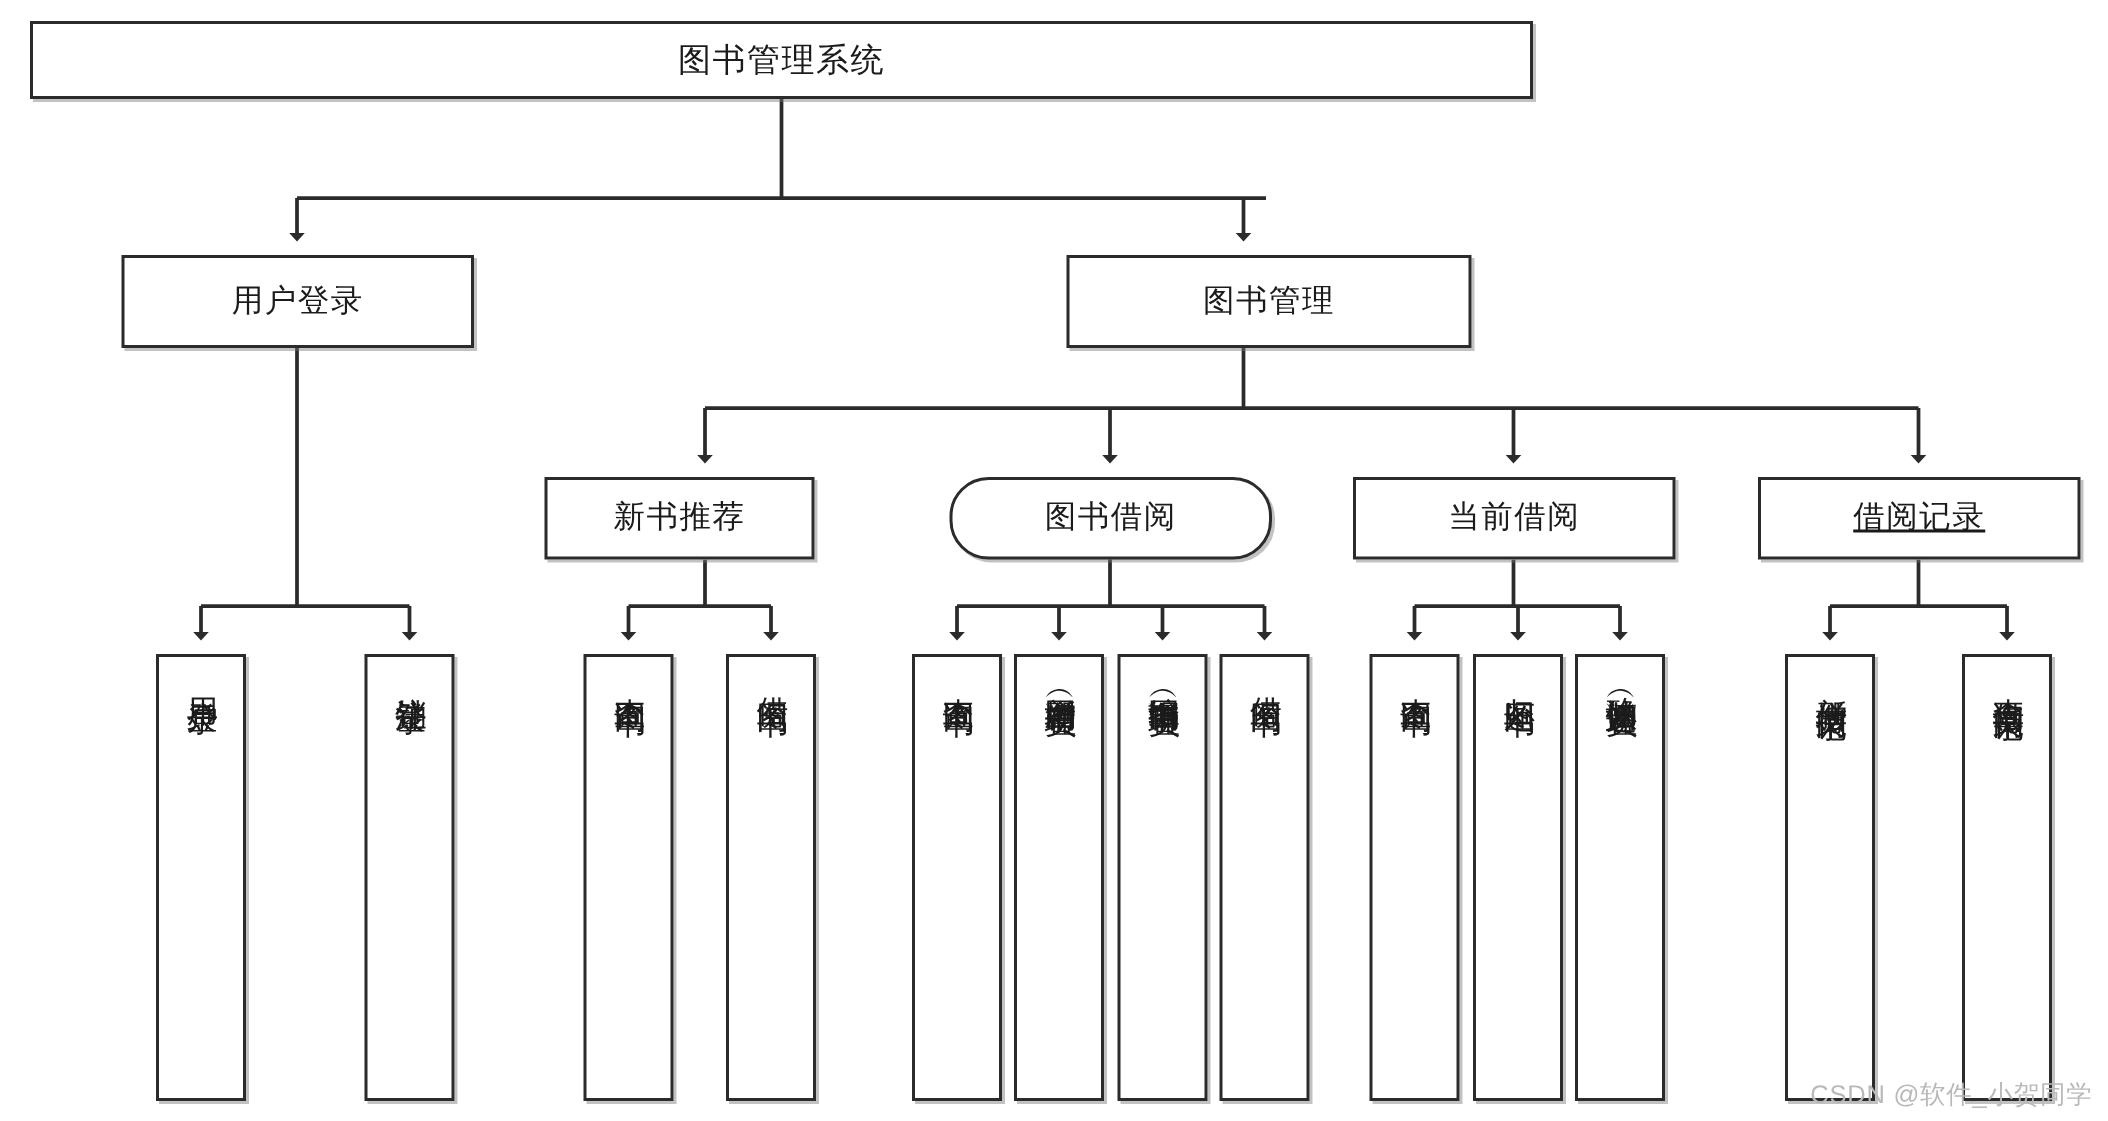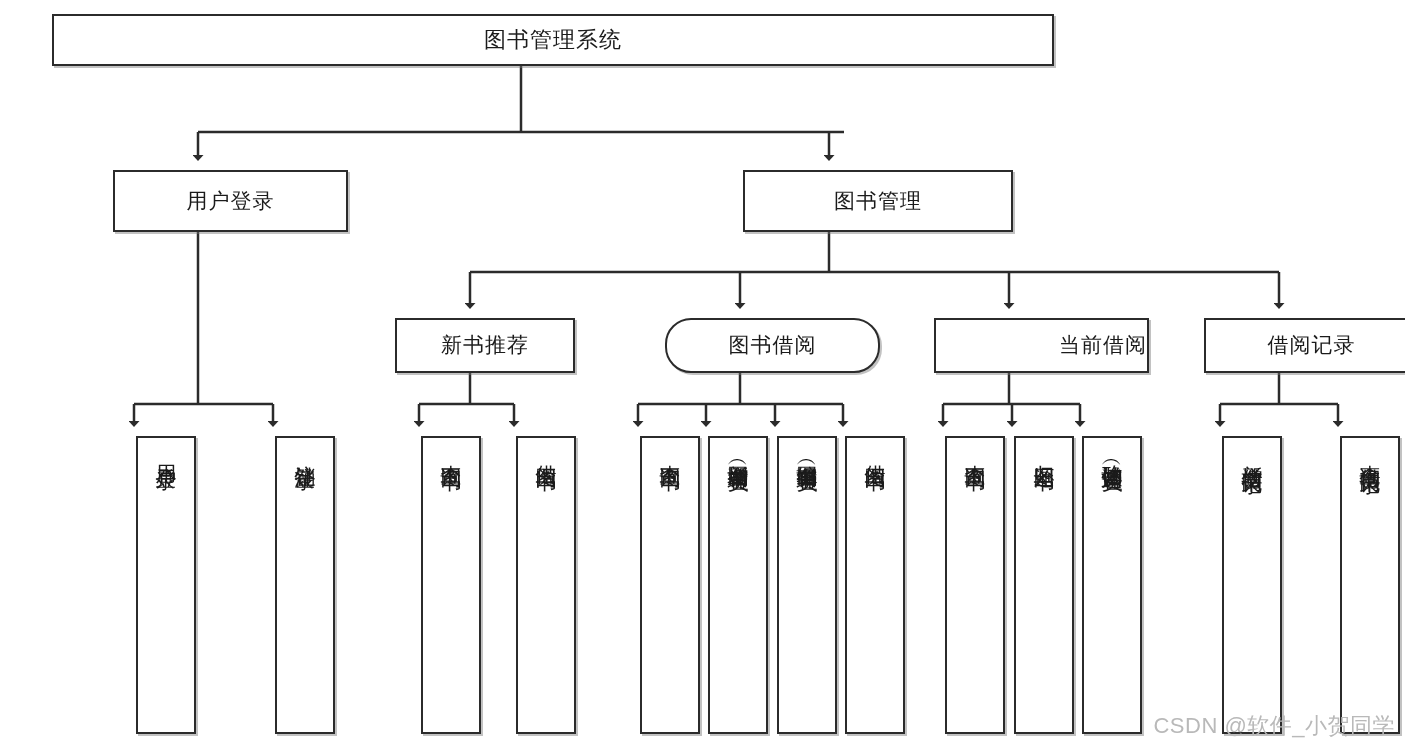--- a/index.html
+++ b/index.html
@@ -30,21 +30,20 @@
   .node {
     position: absolute;
     box-sizing: border-box;
     background: #ffffff;
     border: 2.5px solid #2b2b2b;
     box-shadow: 2px 2px 0 rgba(120,120,120,0.45);
     display: flex;
     align-items: center;
     justify-content: center;
     z-index: 2;
-    margin-left: 32px;
   }
   .node .label {
     font-size: 21px;
     line-height: 1.15;
     color: #1b1b1b;
     letter-spacing: 1px;
     white-space: nowrap;
     text-align: center;
   }
   .node.root .label { font-size: 22px; }
@@ -59,21 +58,21 @@
     font-size: 21px;
     line-height: 1.05;
     letter-spacing: 2px;
     white-space: nowrap;
   }
   .node.leaf.tall-text .label { letter-spacing: 1px; }
   .watermark {
     position: absolute;
     right: 10px;
     bottom: 6px;
-    font-size: 22px;
+    font-size: 17px;
     color: #b9b9b9;
     letter-spacing: 0.5px;
     z-index: 3;
     white-space: nowrap;
   }
 </style>
 </head>
 <body>
 
 <div id="canvas">
@@ -142,25 +141,25 @@
   </div>
 
   <div class="node" style="left:363px; top:318px; width:180px; height:55px;">
     <span class="label">新书推荐</span>
   </div>
 
   <div class="node" style="left:633px; top:318px; width:215px; height:55px;border-radius:26px;">
     <span class="label">图书借阅</span>
   </div>
 
-  <div class="node" style="left:902px; top:318px; width:215px; height:55px;justify-content:flex-end;">
+  <div class="node" style="left:902px; top:318px; width:215px; height:55px;">
     <span class="label">当前借阅</span>
   </div>
 
-  <div class="node" style="left:1172px; top:318px; width:215px; height:55px;">
+  <div class="node" style="left:1172px; top:318px; width:215px; height:55px;text-decoration:underline;">
     <span class="label">借阅记录</span>
   </div>
 
   <div class="node leaf" style="left:104px; top:436px; width:60px; height:298px;">
     <span class="label">用户登录</span>
   </div>
 
   <div class="node leaf" style="left:243px; top:436px; width:60px; height:298px;">
     <span class="label">注销登录</span>
   </div>

